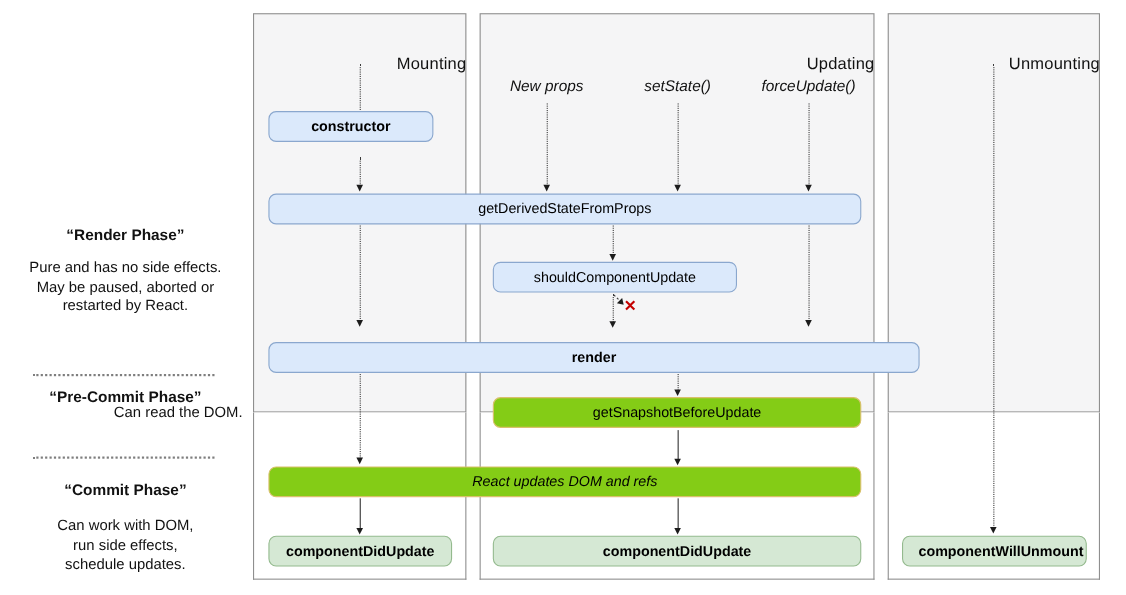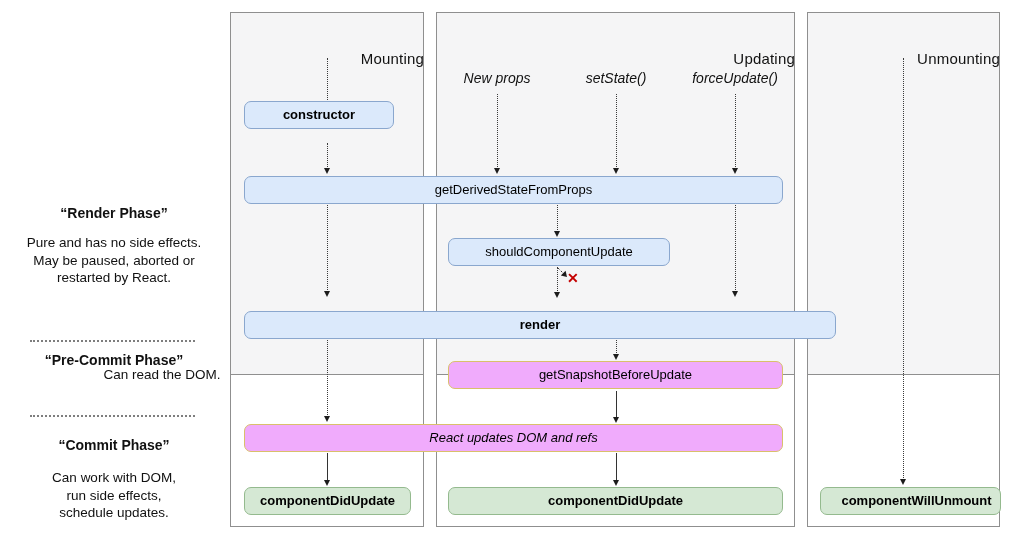--- a/index.html
+++ b/index.html
@@ -29,21 +29,21 @@
     font-style:italic; font-size:14px; z-index:5;
   }
 
   
   .node {
     position:absolute; height:28px; line-height:26px; box-sizing:border-box;
     text-align:center; font-size:13px; border-radius:7px;
     border:1px solid; z-index:6; color:#000;
   }
   .blue   { background:#dbe9fb; border-color:#8aa7ce; }
-  .yellow { background:#f0abfc; border-color:#d9c06b; }
+  .yellow { background:#84cc16; border-color:#d9c06b; }
   .green  { background:#d5e8d4; border-color:#94ba8e; }
   .bold   { font-weight:bold; }
   .italic { font-style:italic; }
 
   
   .varrow { position:absolute; width:0; border-left:1px dotted #3a3a3a; z-index:4; }
   .varrow.solid { border-left-style:solid; border-left-color:#333; }
   .varrow::after {
     content:''; position:absolute; bottom:-5px; left:-4px;
     border-left:3.5px solid transparent; border-right:3.5px solid transparent;
@@ -141,15 +141,15 @@
   <div class="node blue bold" style="left:244px; top:311px; width:592px;">render</div>
 
   <div class="node yellow" style="left:448px; top:361px; width:335px;">getSnapshotBeforeUpdate</div>
 
   <div class="node yellow italic" style="left:244px; top:424px; width:539px;">React updates DOM and refs</div>
 
   <div class="node green bold" style="left:244px; top:487px; width:167px;">componentDidUpdate</div>
 
   <div class="node green bold" style="left:448px; top:487px; width:335px;">componentDidUpdate</div>
 
-  <div class="node green bold" style="left:820px; top:487px; width:181px;padding-left:12px;">componentWillUnmount</div>
+  <div class="node green bold" style="left:820px; top:487px; width:168px;padding-left:12px;">componentWillUnmount</div>
 
 </div>
 
 </body></html>

